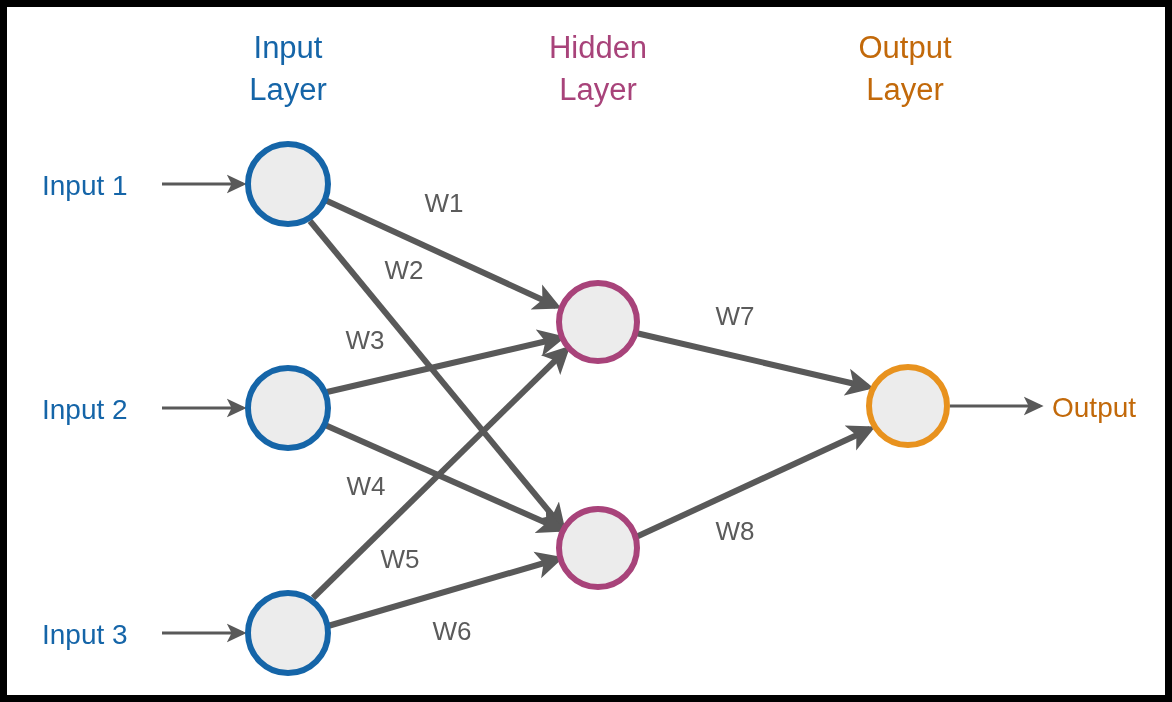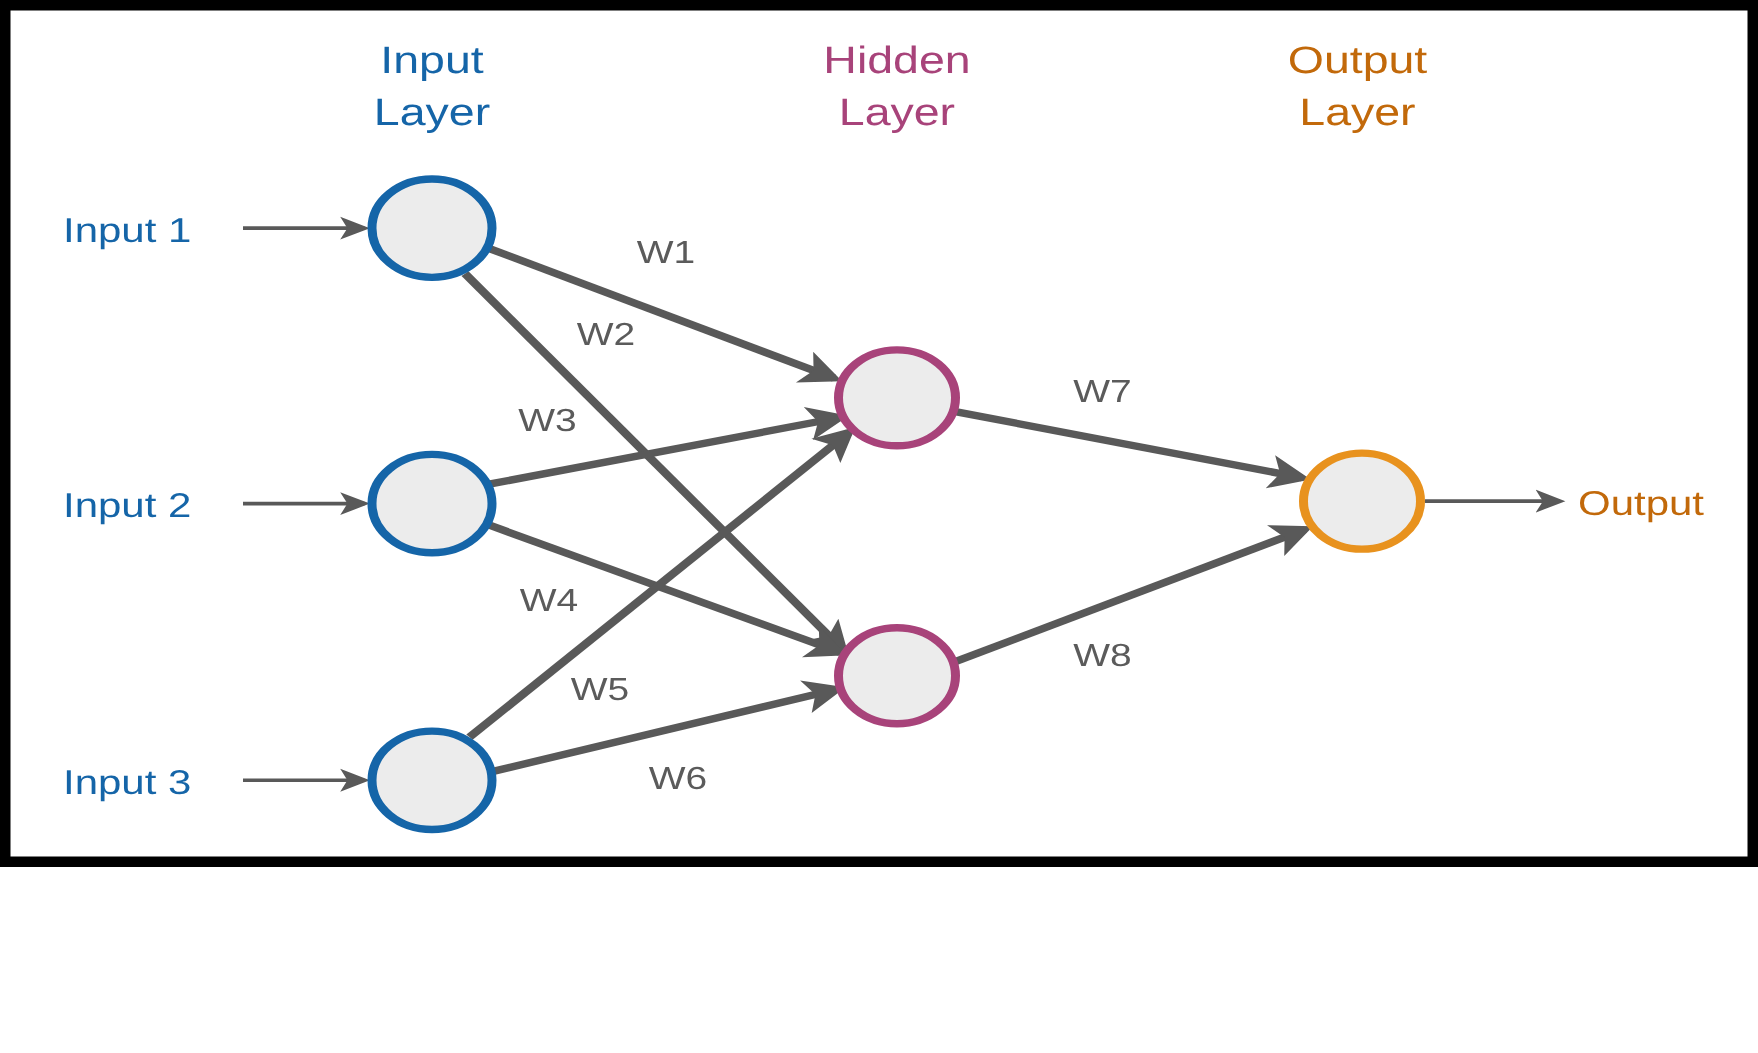--- a/index.html
+++ b/index.html
@@ -9,21 +9,21 @@
   }
   body {
     width: 1172px;
     height: 702px;
     overflow: hidden;
     font-family: "Liberation Sans", sans-serif;
   }
   #diagram-frame {
     position: relative;
     width: 1172px;
-    height: 578px;
+    height: 702px;
     box-sizing: border-box;
     border: 7px solid #000000;
     background: #ffffff;
   }
   svg#nn-svg {
     display: block;
     width: 100%;
     height: 100%;
   }
   .layer-title {

